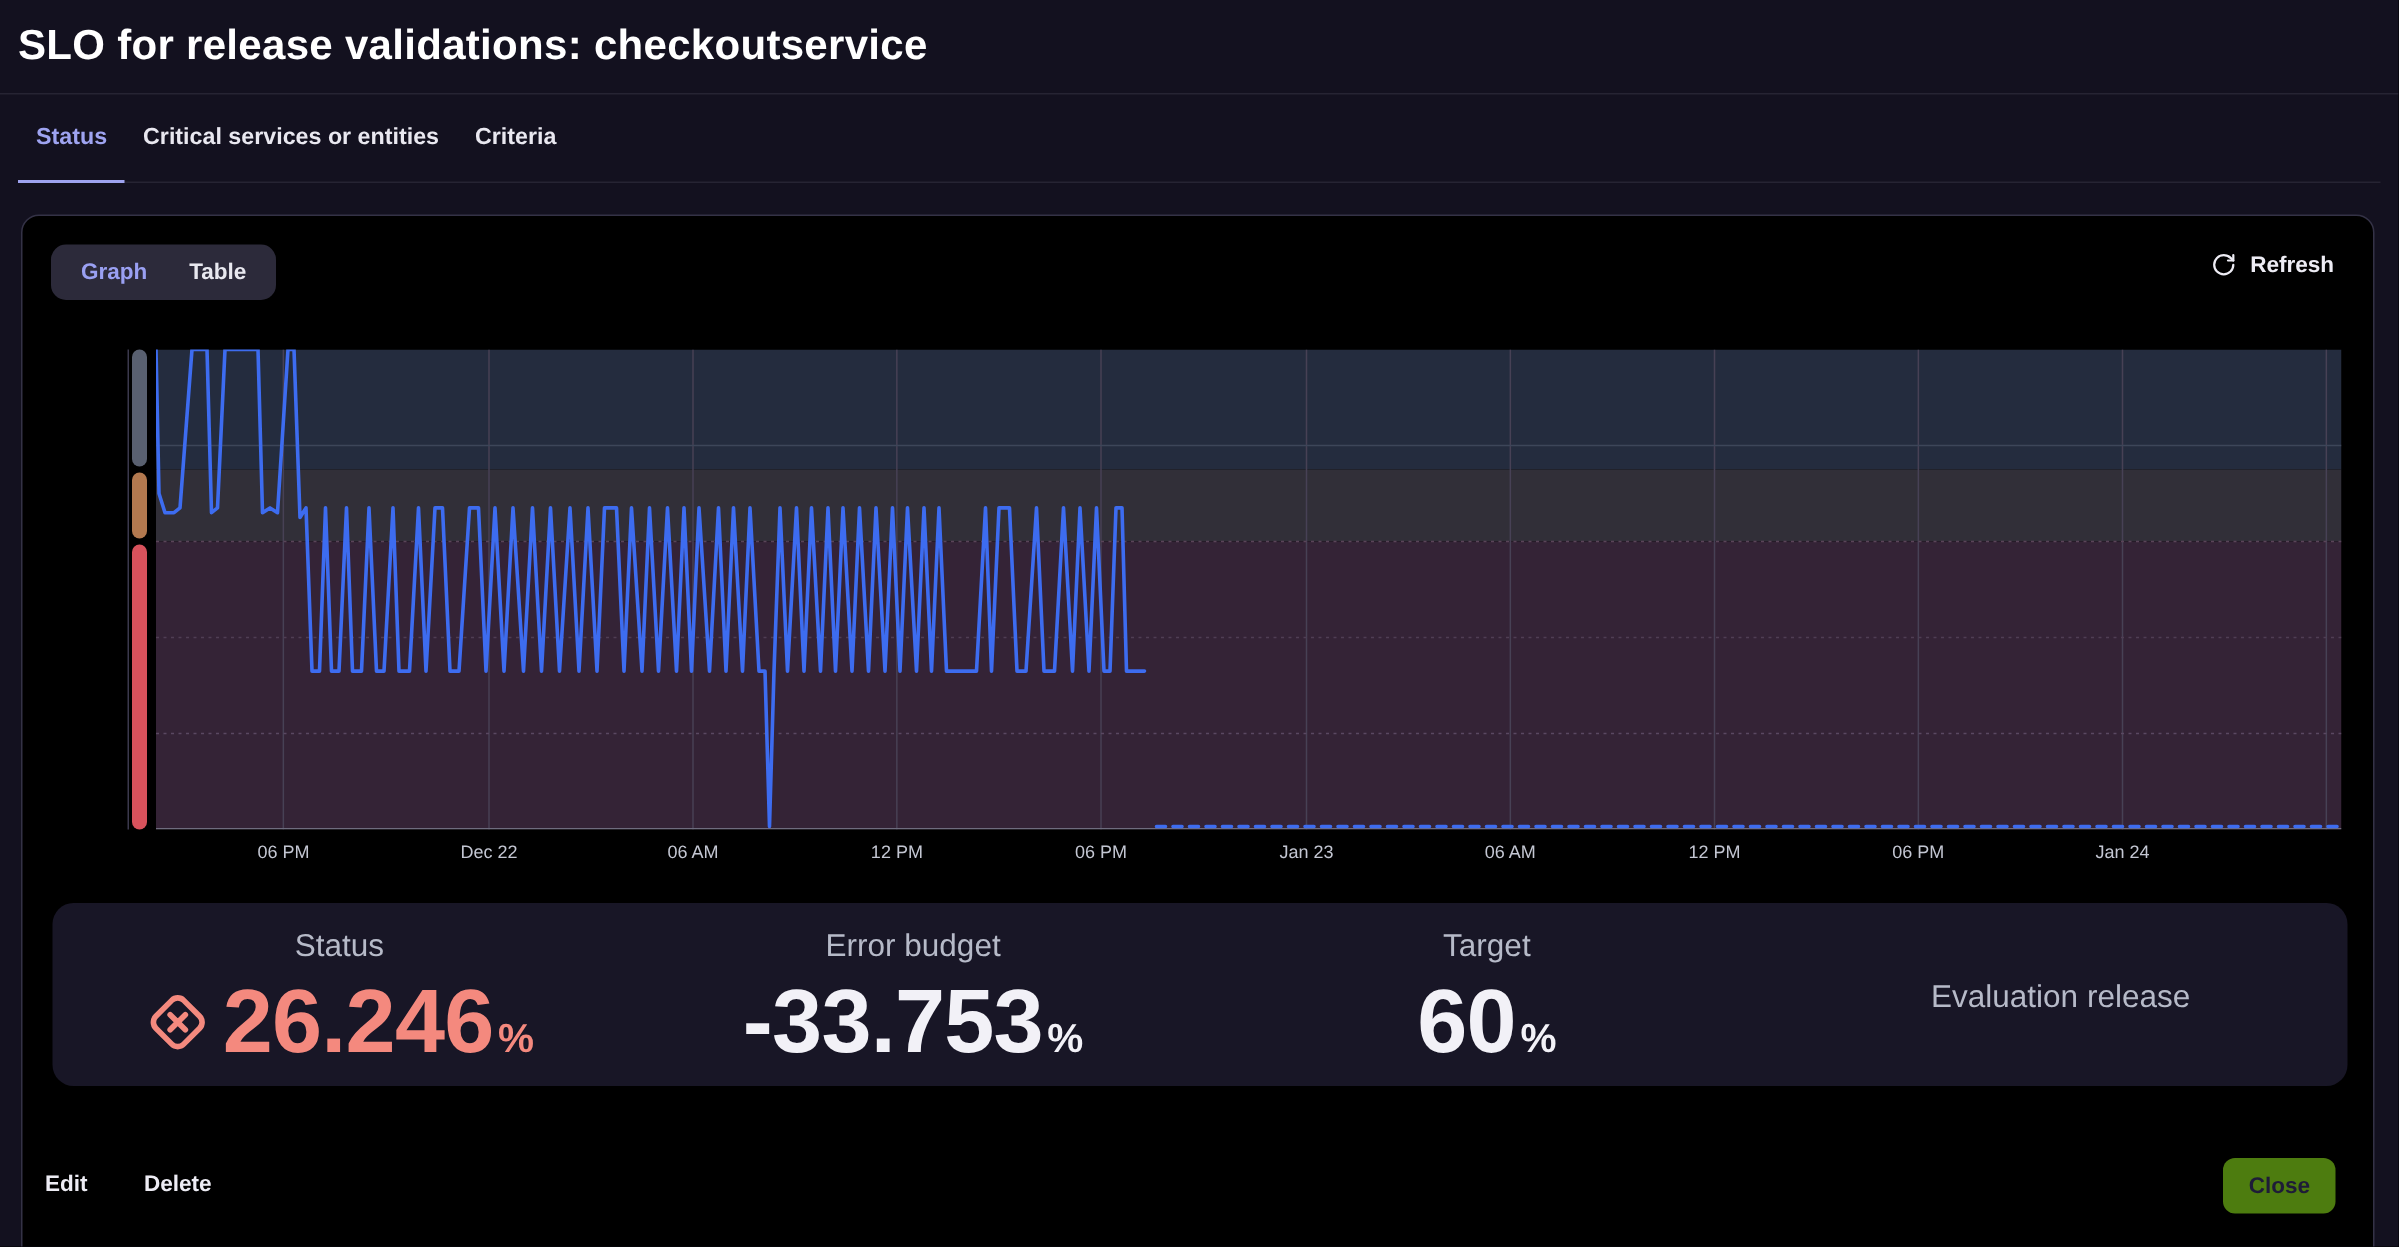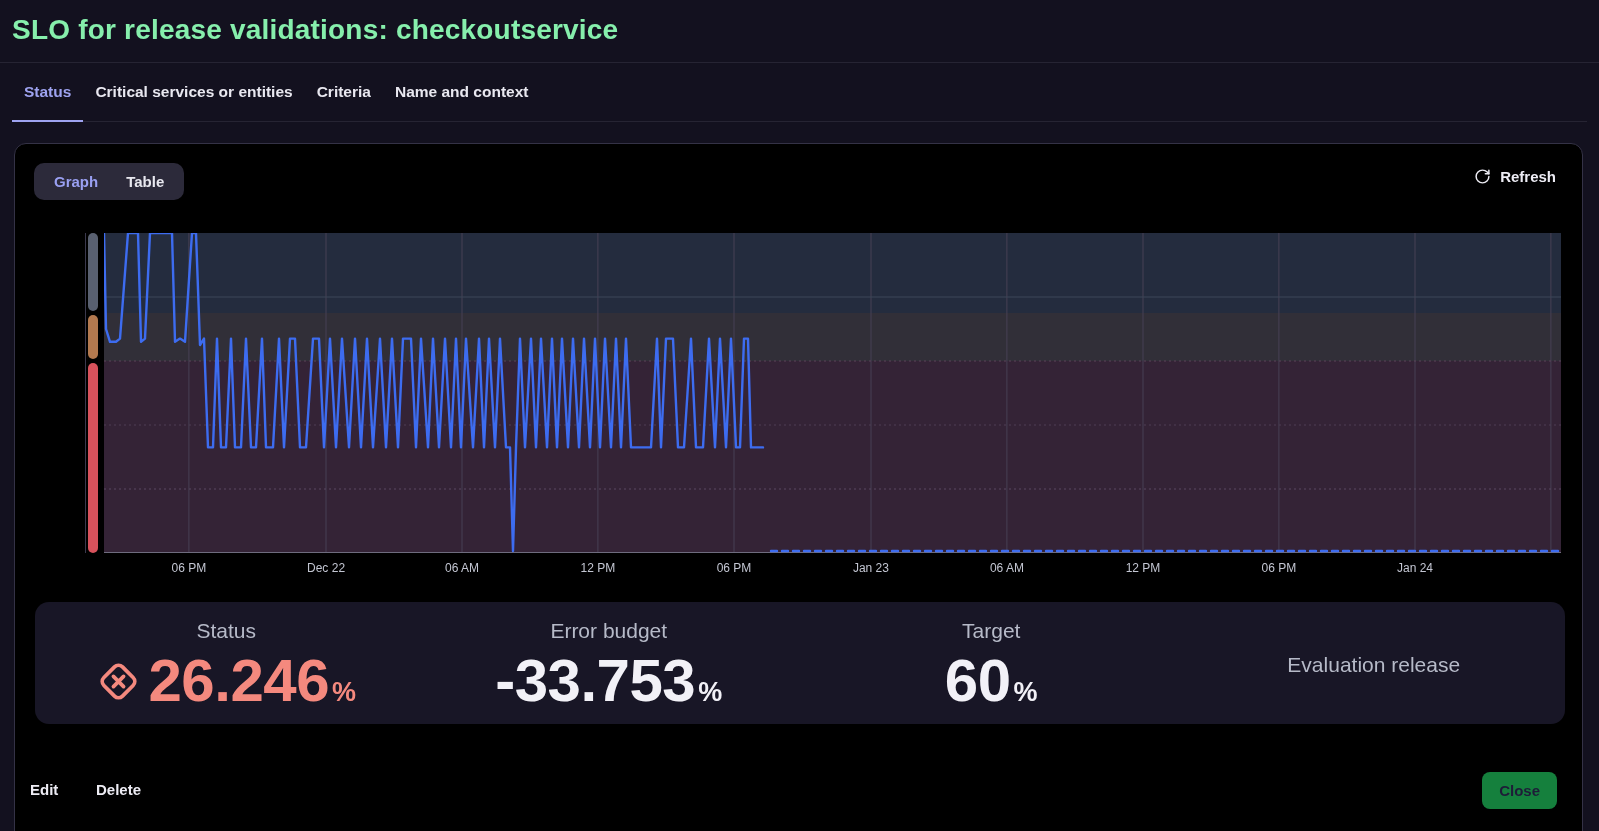--- a/index.html
+++ b/index.html
@@ -7,21 +7,21 @@
   body {
     background:#13111f;
     font-family:"Liberation Sans", sans-serif;
     color:#ecebf3;
     position:relative;
     overflow:hidden;
   }
   
   #page-title {
     position:absolute; left:12px; top:14px;
-    font-size:28px; font-weight:bold; letter-spacing:.2px; color:#86efac;
+    font-size:28px; font-weight:bold; letter-spacing:.2px; color:#ffffff;
   }
   #header-divider { position:absolute; left:0; top:62px; width:1599px; height:1px; background:#262433; }
   
   #tab-bar {
     position:absolute; left:12px; top:63px; width:1575px; height:59px;
     display:flex; align-items:center;
     border-bottom:1px solid #262433;
   }
   .tab { position:relative; padding:0 12px; height:100%; display:flex; align-items:center;
          font-size:15.5px; font-weight:bold; color:#e9e8f0; cursor:default; }
@@ -66,44 +66,41 @@
   .metric-value { font-size:60px; font-weight:bold; color:#f2f1f7; letter-spacing:-.5px; line-height:1; }
   .metric-unit { font-size:27px; font-weight:bold; color:#f2f1f7; align-self:flex-end; padding-bottom:3px; margin-left:3px; }
   .metric.status .metric-value, .metric.status .metric-unit { color:#f4897e; }
   .status-icon { margin-right:7px; }
   
   .footer-action { position:absolute; top:781px; font-size:15px; font-weight:bold; color:#edecf4; cursor:default; }
   #edit-button { left:30px; }
   #delete-button { left:96px; }
   #close-button {
     position:absolute; right:42px; top:772px; height:37px; padding:0 17px;
-    background:#15803d; color:#1e1c38; border:none; border-radius:8px;
+    background:#4d7c0f; color:#1e1c38; border:none; border-radius:8px;
     font-size:15px; font-weight:bold; font-family:"Liberation Sans", sans-serif;
     display:flex; align-items:center; cursor:default;
   }
 </style>
 </head>
 <body>
 
 <div id="page-title">SLO for release validations: checkoutservice</div>
 <div id="header-divider"></div>
 
 <div id="tab-bar">
   <div class="tab active">
     <span>Status</span>
     <span class="tab-indicator"></span>
   </div>
   <div class="tab">
     <span>Critical services or entities</span>
   </div>
   <div class="tab">
     <span>Criteria</span>
-  </div>
-  <div class="tab">
-    <span>Name and context</span>
   </div>
 </div>
 
 <div id="card">
 
   <div id="view-toggle">
     <div class="toggle-item selected">Graph</div>
     <div class="toggle-item">Table</div>
   </div>
 

